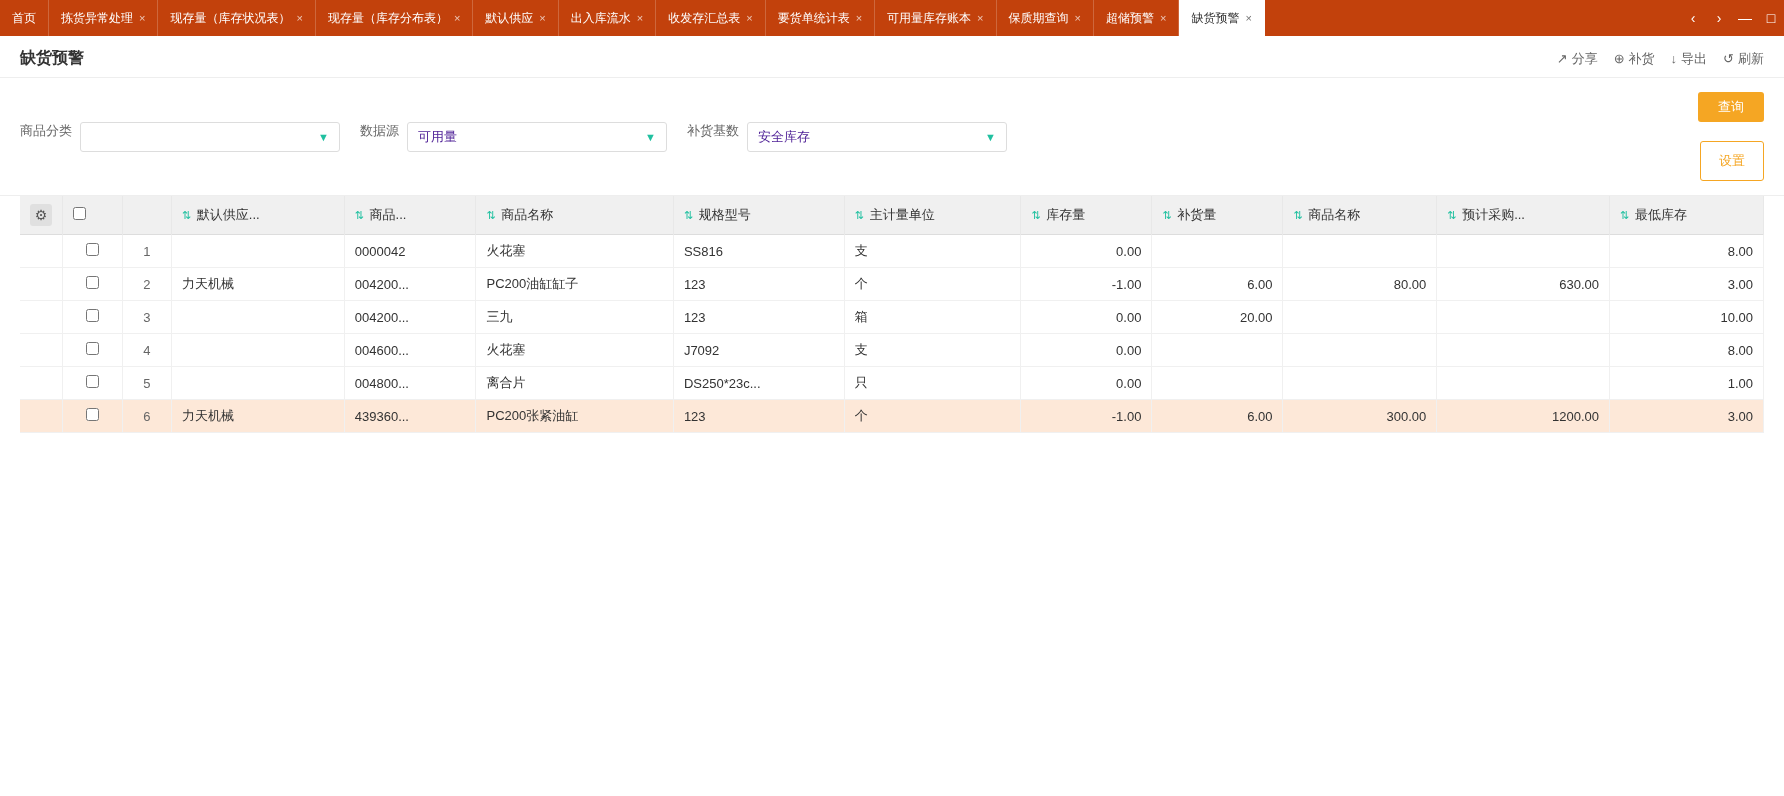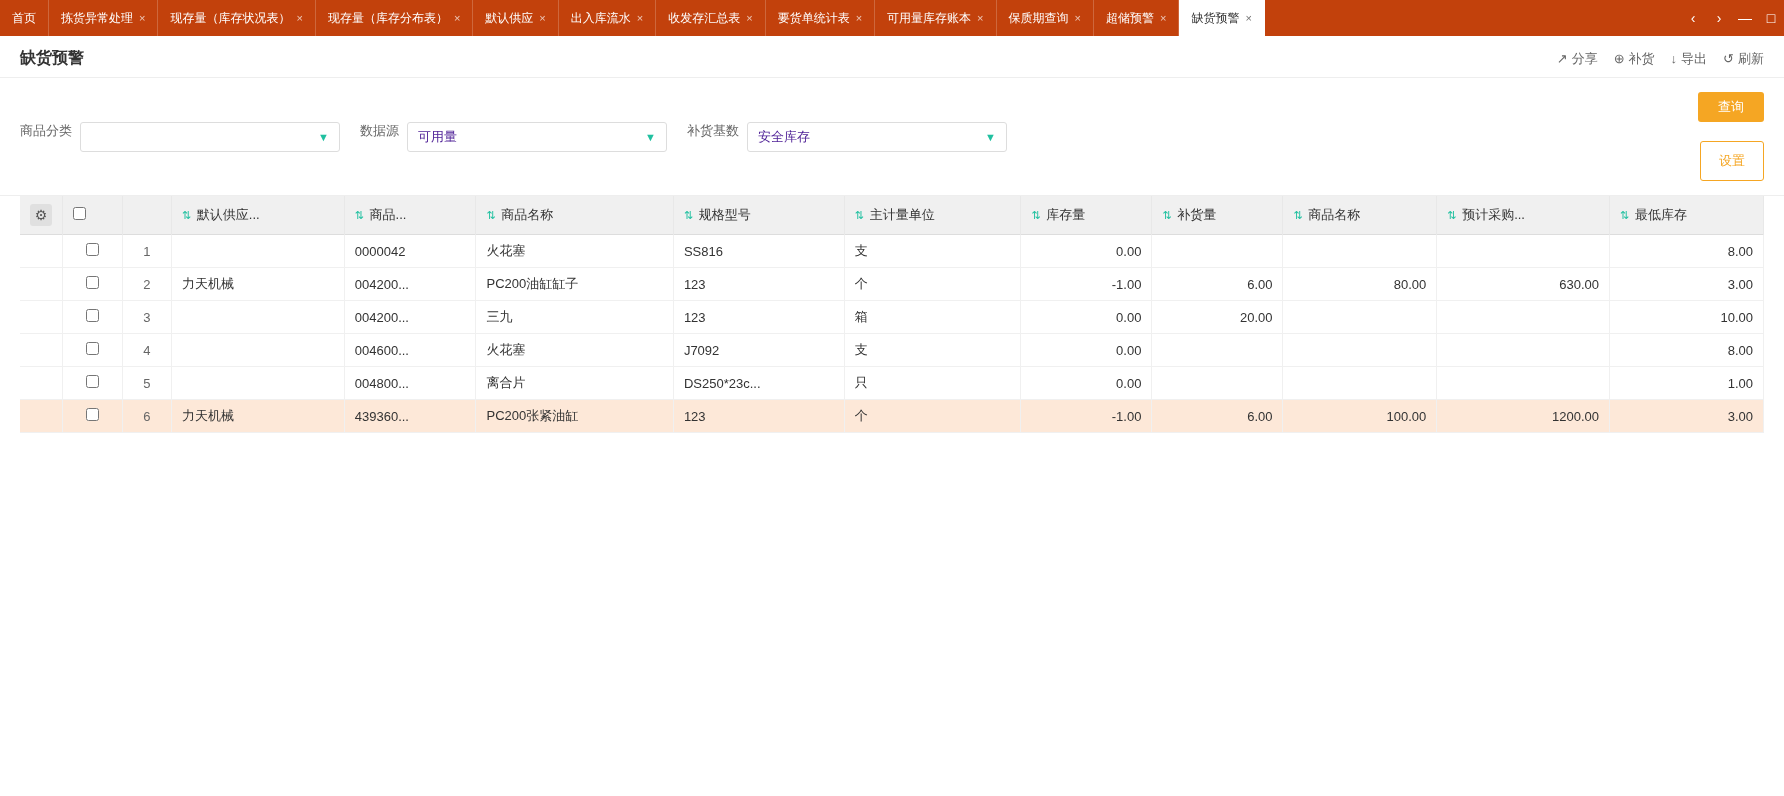--- a/index.html
+++ b/index.html
@@ -447,21 +447,21 @@
     <td class="center"></td>
     <td class="checkbox-cell"><input type="checkbox" style=""></td>
     <td class="row-num">6</td>
     <td>力天机械</td>
     <td>439360...</td>
     <td>PC200张紧油缸</td>
     <td>123</td>
     <td>个</td>
     <td class="num">-1.00</td>
     <td class="num">6.00</td>
-    <td class="num">100.00</td>
+    <td class="num">300.00</td>
     <td class="num">1200.00</td>
     <td class="num">3.00</td>
   </tr>
         </tbody>
     </table>
   </div>
 
 </div>
 
 </body></html>

